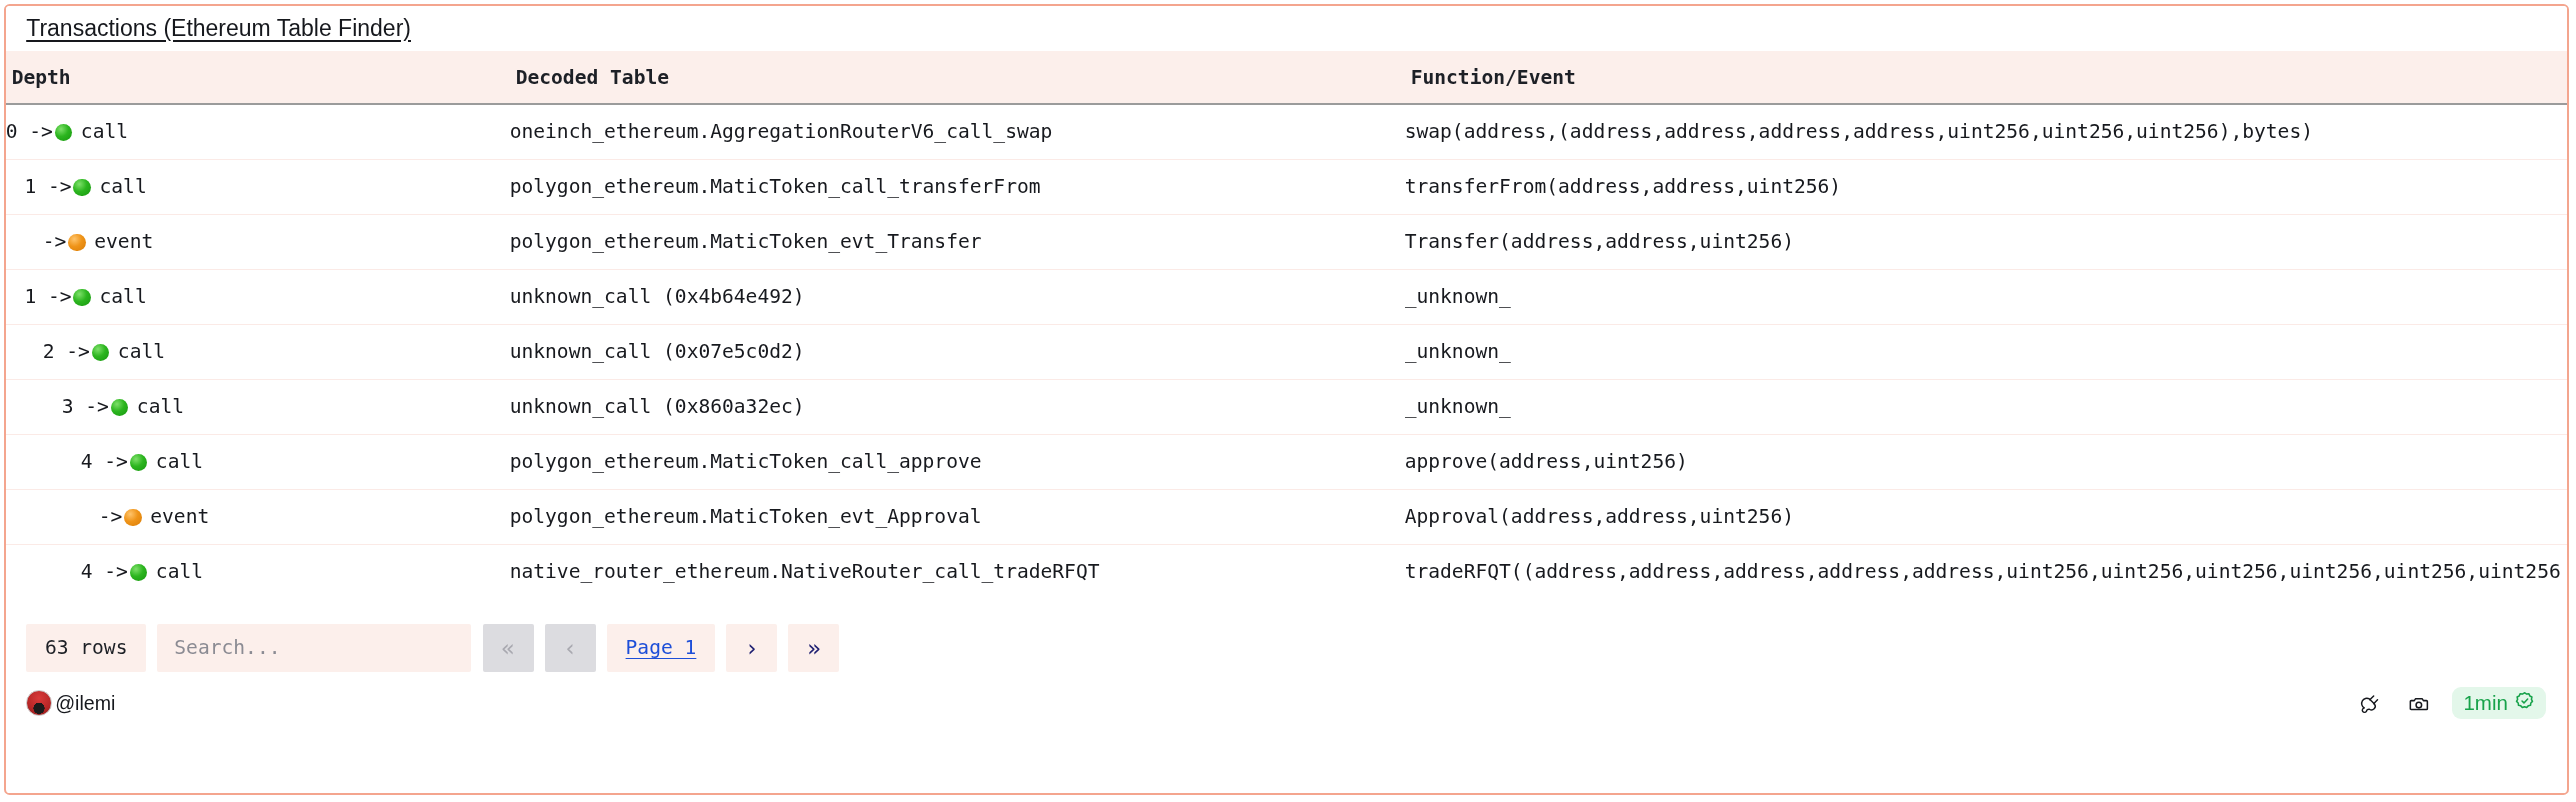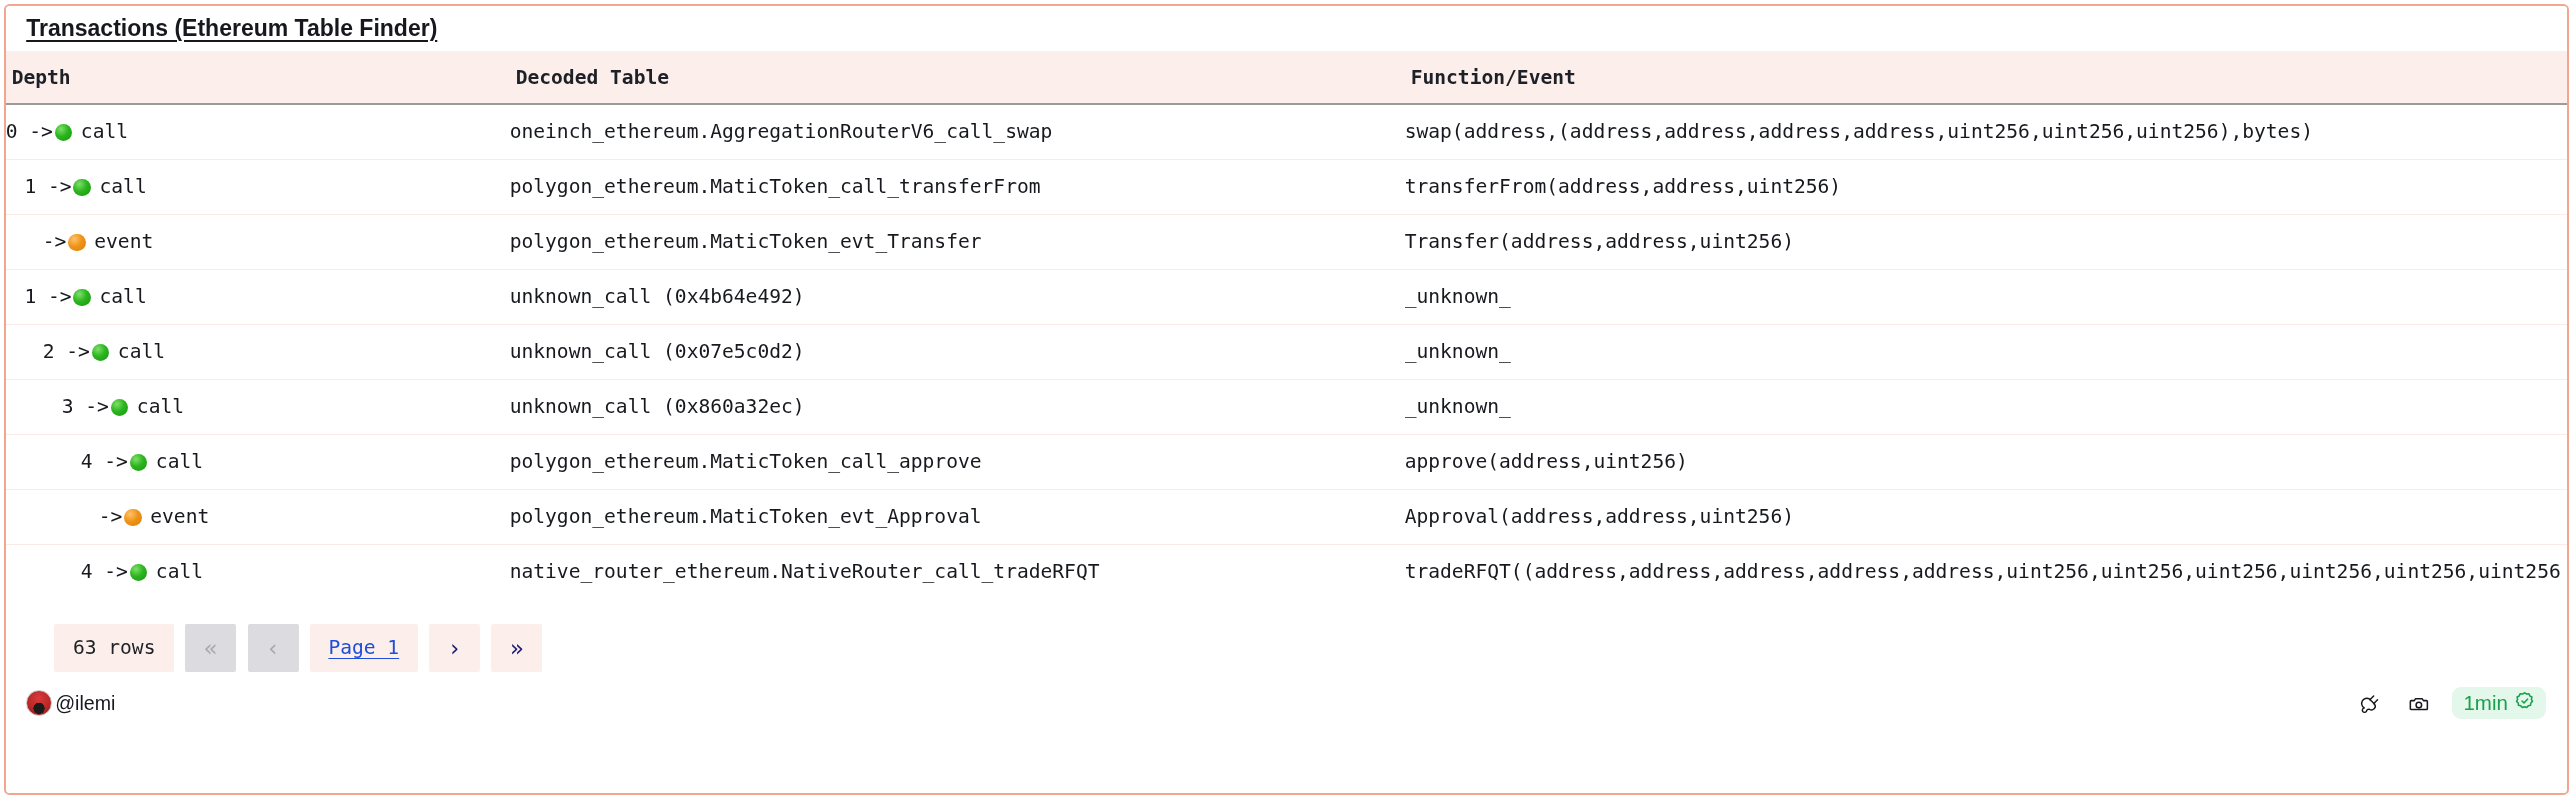--- a/index.html
+++ b/index.html
@@ -22,21 +22,21 @@
   
   .title-bar{
     height:45px;
     display:flex;align-items:center;
     padding:0 20.5px;
     background:#ffffff;
   }
   .title-text{
     font-family:"Liberation Sans", sans-serif;
     font-size:23px;
-    font-weight:700;
+    font-weight:400;
     color:#16181d;
     text-decoration:underline;
     text-underline-offset:3.7px;
     text-decoration-thickness:1.9px;
     letter-spacing:0px;
     white-space:nowrap;
   }
   
   .table-wrap{
     position:relative;
@@ -107,21 +107,20 @@
     height:17px;
     background:#ffffff;
   }
 
   
   .pager{
     display:flex;align-items:flex-end;
     gap:11.2px;
     padding:13px 20.5px 9.3px 20.5px;
     background:#ffffff;
-    margin-left:28px;
   }
   .pill{
     background:#fcefeb;
     font-family:"DejaVu Sans Mono","Liberation Mono",monospace;
     font-size:19.6px;
     color:#1d2026;
     display:flex;align-items:center;justify-content:center;
     height:48px;
     border:none;
     border-radius:1.9px;
@@ -283,20 +282,21 @@
             <td class="cell-pad-t">unknown_call (0xe525b10b)</td>
             <td class="cell-pad-t">_unknown_</td>
           </tr>
         </tbody>
     </table>
     <div class="cut-mask"></div>
   </div>
 
   <div class="pager">
     <div class="pill rows-pill">63 rows</div>
+    <div class="pill search-pill">Search...</div>
     <div class="pill nav-btn disabled">«</div>
     <div class="pill nav-btn disabled">‹</div>
     <div class="pill page-btn">Page 1</div>
     <div class="pill nav-btn">›</div>
     <div class="pill nav-btn">»</div>
     <div class="pager-spacer"></div>
   </div>
 
   <div class="credit">
     <div class="avatar"></div>

